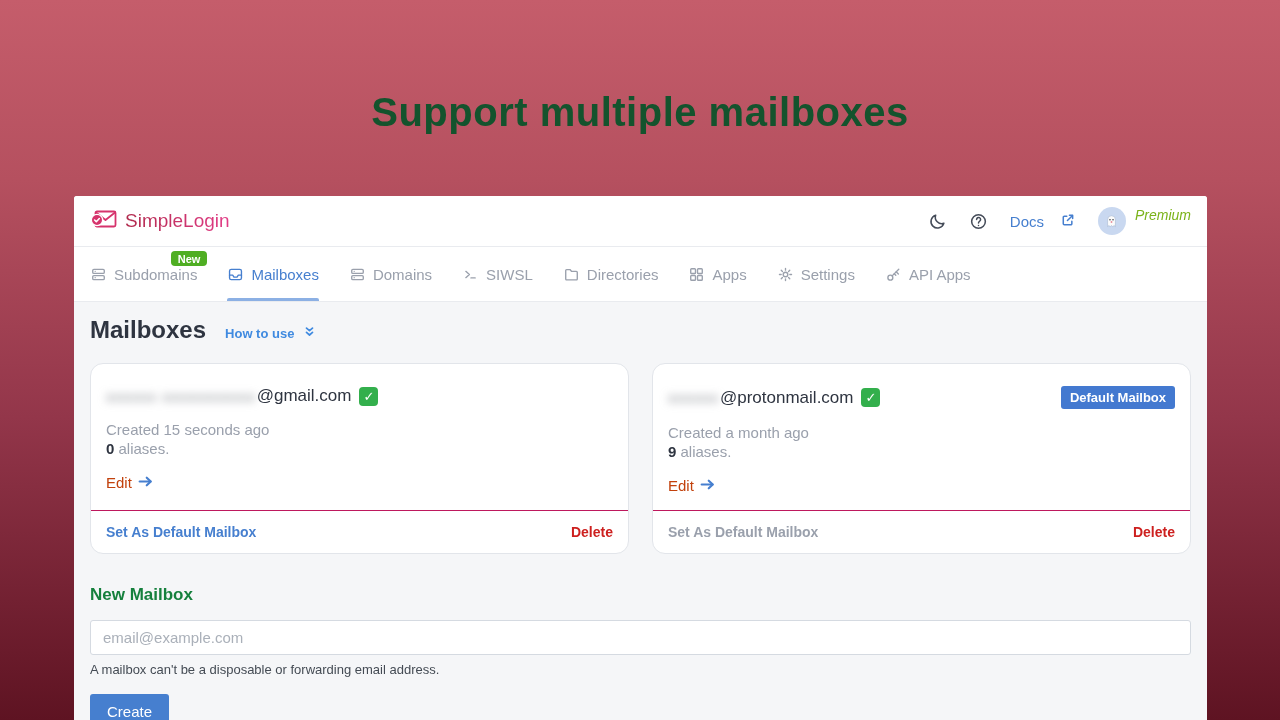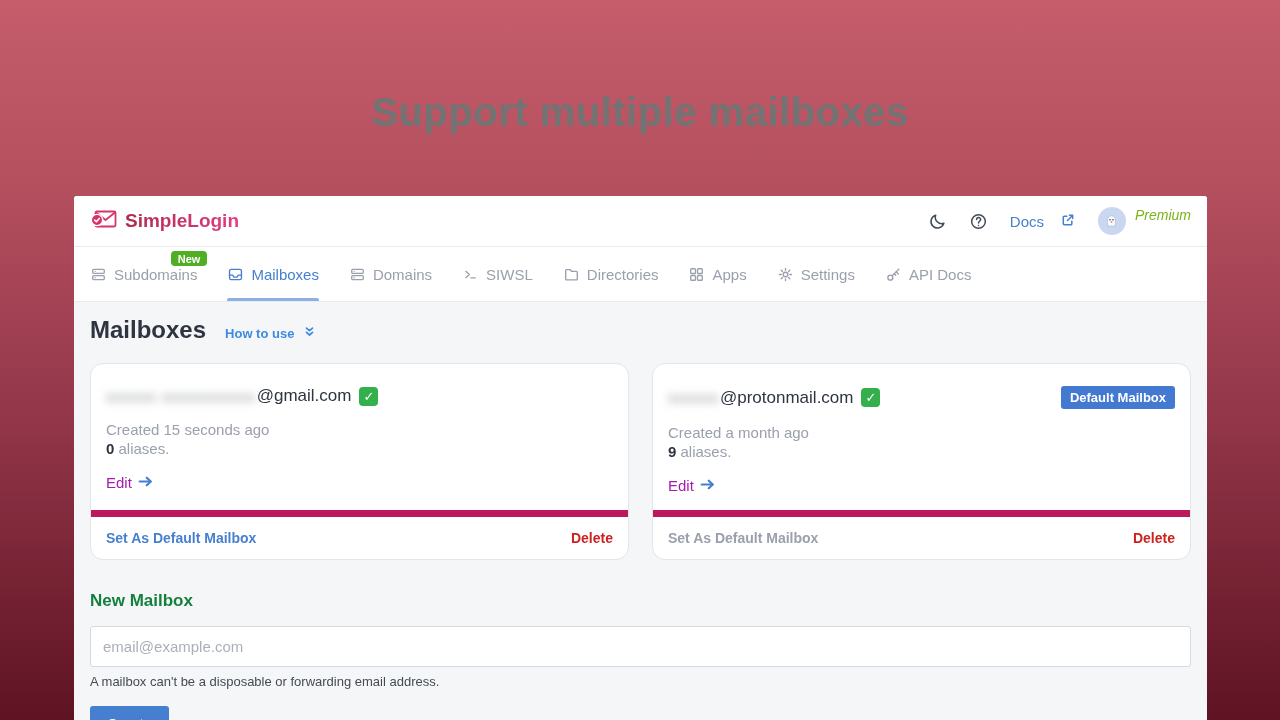--- a/index.html
+++ b/index.html
@@ -4,36 +4,36 @@
 <style>
   * { margin:0; padding:0; box-sizing:border-box; }
   html,body { width:1280px; height:720px; overflow:hidden; }
   body {
     font-family:"Liberation Sans","DejaVu Sans",sans-serif;
     background:linear-gradient(180deg,#c55d6b 0%,#b5505f 25%,#93364a 58%,#5e1322 100%);
     position:relative;
   }
   .hero-title {
     position:absolute; top:90px; left:0; width:100%;
-    text-align:center; color:#737373; font-size:40px; font-weight:700;
+    text-align:center; color:#14532d; font-size:40px; font-weight:700;
     letter-spacing:.5px;
   }
   .panel {
     position:absolute; left:74px; top:196px; width:1133px; bottom:0;
     background:#f5f6f8; border-radius:3px 3px 0 0; overflow:hidden;
     display:flex; flex-direction:column;
   }
   
   .app-header {
     height:51px; background:#fff; border-bottom:1px solid #e9ebef;
     display:flex; align-items:center; padding:0 16px; flex:none;
   }
   .brand { display:flex; align-items:center; gap:8px; cursor:pointer; }
   .brand-name {
-    font-size:19px; font-weight:700;
+    font-size:19px; font-weight:400;
     background:linear-gradient(90deg,#b02a4c 0%,#e23c87 100%);
     -webkit-background-clip:text; background-clip:text; color:transparent;
   }
   .header-right { margin-left:auto; display:flex; align-items:center; gap:22px; }
   .hicon { color:#454c59; display:flex; cursor:pointer; }
   .docs-link { color:#467fcf; font-size:15px; text-decoration:none; display:flex; align-items:center; gap:16px; cursor:pointer; }
   .account { display:flex; align-items:flex-start; gap:9px; cursor:pointer;font-style:italic; }
   .avatar { width:28px; height:28px; border-radius:50%; background:#c9d8f0; display:flex; align-items:center; justify-content:center; }
   .premium { color:#7bb31a; font-size:14px; }
   
@@ -72,33 +72,33 @@
     color:#fff; font-size:13px; font-weight:700; display:inline-flex;
     align-items:center; justify-content:center; font-family:"DejaVu Sans",sans-serif;
   }
   .default-badge {
     margin-left:auto; background:#4379d0; color:#fff; font-size:13px; font-weight:700;
     padding:4px 9px; border-radius:3px;
   }
   .mb-created { color:#9aa0ac; font-size:15px; margin-top:15px; }
   .mb-aliases { font-size:15px; color:#9aa0ac; margin-top:2px; }
   .mb-aliases b { color:#2e3440; font-weight:700; }
-  .mb-edit { display:inline-flex; align-items:center; gap:6px; color:#a21caf; font-size:15px; text-decoration:none; margin-top:17px; cursor:pointer; }
+  .mb-edit { display:inline-flex; align-items:center; gap:6px; color:#c2410c; font-size:15px; text-decoration:none; margin-top:17px; cursor:pointer; }
   .mb-footer {
-    border-top:7px solid #be185d; padding:13px 15px; display:flex;
+    border-top:1px solid #be185d; padding:13px 15px; display:flex;
     justify-content:space-between; font-size:14px; font-weight:700; margin-top:auto;
   }
   .set-default { color:#467fcf; text-decoration:none; cursor:pointer; }
   .set-default.disabled { color:#9aa0ac; cursor:default; }
   .delete-link { color:#cd201f; text-decoration:none; cursor:pointer; }
   
   .new-mailbox { margin-top:31px; }
   .section-title { font-size:17px; font-weight:600; color:#15803d; }
   .email-input {
-    width:100%; height:41px; margin-top:15px; border:1px solid #d5dae1; border-radius:3px;
+    width:100%; height:35px; margin-top:15px; border:1px solid #d5dae1; border-radius:3px;
     padding:0 12px; font-size:15px; color:#2e3440; background:#fff; outline:none;
     font-family:"Liberation Sans","DejaVu Sans",sans-serif;
   }
   .email-input::placeholder { color:#aab0b9; }
   .input-hint { font-size:13px; color:#444b54; margin-top:7px; }
   .create-btn {
     margin-top:17px; background:#467fcf; color:#fff; border:none; border-radius:3px;
     font-size:15px; padding:9px 17px; cursor:pointer;
     font-family:"Liberation Sans","DejaVu Sans",sans-serif;
   }
@@ -239,21 +239,21 @@
 
   <a class="nav-tab">
     <span class="nav-icon">
           <svg width="17" height="17" viewBox="0 0 20 20" fill="none" stroke="currentColor" stroke-width="1.6" stroke-linecap="round" stroke-linejoin="round">
             <circle cx="6.3" cy="13.7" r="2.9"></circle>
             <path d="M8.4 11.6 L16.2 3.8"></path>
             <path d="M13.2 6.8 L15.7 9.3"></path>
             <path d="M10.9 9.1 L12.7 10.9"></path>
           </svg>
         </span>
-    <span class="nav-label">API Docs</span>
+    <span class="nav-label">API Apps</span>
   </a>
 </div>
 
   <div class="page-body">
     <div class="page-head">
       <div class="page-title">Mailboxes</div>
       <a class="how-to-use">
         <span>How to use</span>
         <span>
           <svg width="11" height="12" viewBox="0 0 12 14" fill="none" stroke="#3f8ae0" stroke-width="2" stroke-linecap="round" stroke-linejoin="round">

